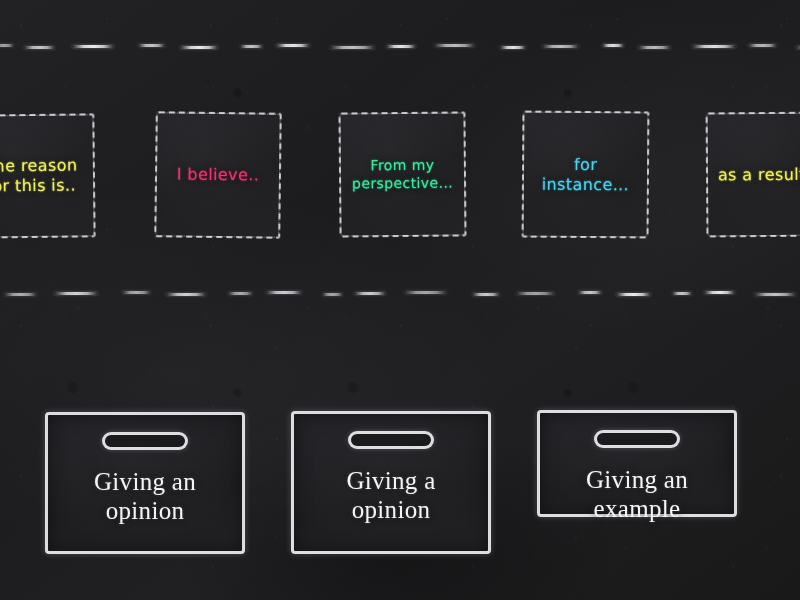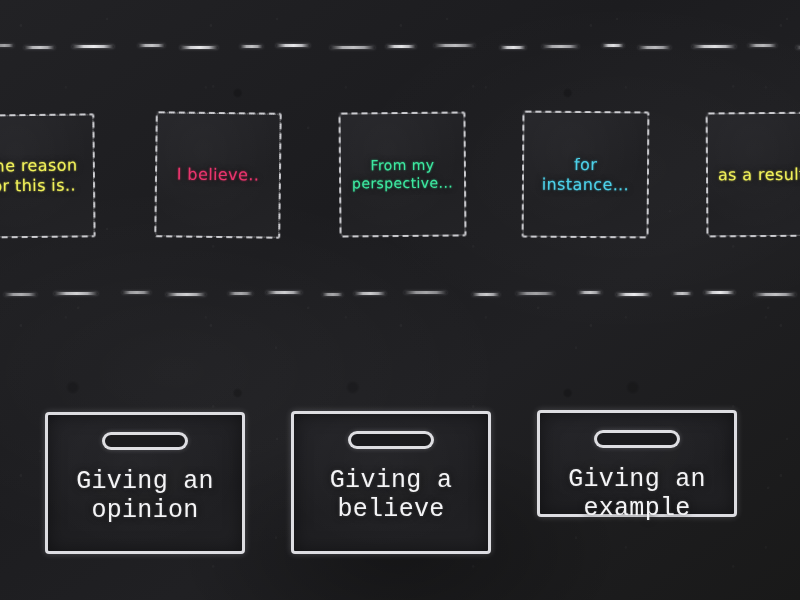--- a/index.html
+++ b/index.html
@@ -95,21 +95,21 @@
     position:absolute; top:17px; left:50%; transform:translateX(-50%);
     width:86px; height:18px;
     border:3px solid rgba(238,238,242,.93);
     border-radius:9px;
     background:rgba(20,20,22,.55);
     box-shadow:0 0 5px rgba(245,245,250,.22);
   }
   .basket .btitle {
     position:absolute; left:0; right:0; top:52px;
     padding:0 10px; text-align:center;
-    font-family:Liberation Mono, monospace;
+    font-family:Liberation Serif, serif;
     font-size:25px; line-height:1.17; font-weight:400;
     color:#f4f4f6; letter-spacing:.3px;
     text-shadow:0 0 7px rgba(0,0,0,.8), 0 0 3px rgba(255,255,255,.25);
   }
 </style>
 </head>
 <body>
 
 <div id="stage">
 
@@ -179,21 +179,21 @@
       </div>
     </div>
 
   <div id="baskets-layer">
       <div class="basket" style="left: 45px; top: 412px; width: 200px; height: 142px;">
         <div class="handle"></div>
         <div class="btitle">Giving an opinion</div>
       </div>
       <div class="basket" style="left: 291px; top: 411px; width: 200px; height: 143px;">
         <div class="handle"></div>
-        <div class="btitle">Giving a believe</div>
+        <div class="btitle">Giving a opinion</div>
       </div>
       <div class="basket" style="left: 537px; top: 410px; width: 200px; height: 107px;">
         <div class="handle"></div>
         <div class="btitle">Giving an example</div>
       </div>
     </div>
 
 </div>
 
 </body></html>

